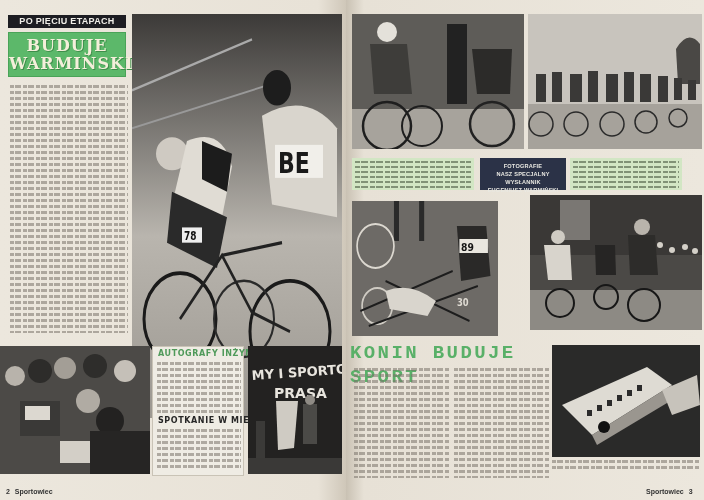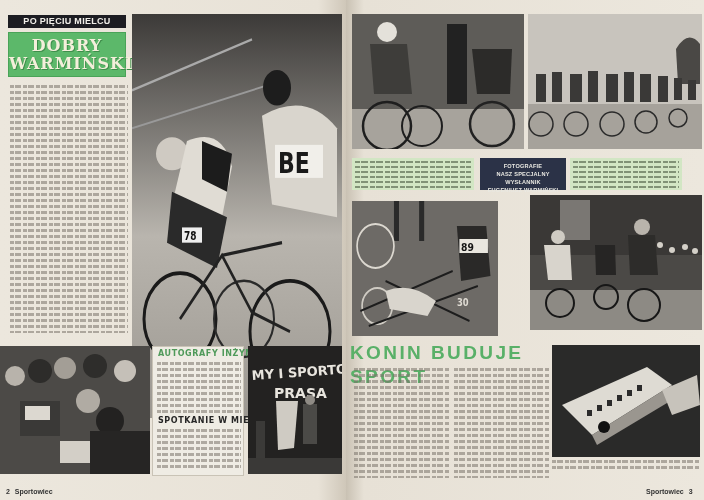--- a/index.html
+++ b/index.html
@@ -14,33 +14,33 @@
 .kicker{left:8px;top:15px;width:118px;height:13px;background:#1d1d22;color:#f1efe9;font-weight:bold;font-size:9px;text-align:center;line-height:13px;letter-spacing:.3px}
 .headline-box{left:8px;top:32px;width:118px;height:45px;background:#5cb86a;border:1px solid #4aa358}
 .headline-box div{color:#f4efdb;font-family:"DejaVu Serif",serif;font-weight:bold;font-size:16px;line-height:18px;letter-spacing:1px;text-align:center;text-shadow:1px 1px 0 #3f8e4b}
 .bodytext{position:absolute;overflow:hidden}
 .bodytext span{display:block;height:3px;margin:0 0 3px;background:repeating-linear-gradient(90deg,#7a736a 0 4px,transparent 4px 5px,#7a736a 5px 11px,transparent 11px 13px);opacity:.55}
 .caption{position:absolute;background:#d2e6c4;padding:3px;overflow:hidden}
 .caption span{display:block;height:2px;margin:0 0 3px;background:repeating-linear-gradient(90deg,#4a5a42 0 5px,transparent 5px 6px,#4a5a42 6px 13px,transparent 13px 15px);opacity:.6}
 .credit{left:480px;top:158px;width:86px;height:32px;background:#2b3247;color:#e9e8e2;font-size:5.6px;font-weight:bold;text-align:center;line-height:8px;padding-top:4px;letter-spacing:.2px}
 .subhead-green{color:#4f9a5a;font-weight:bold;font-size:9.5px;letter-spacing:.6px;font-family:"DejaVu Sans",sans-serif}
 .subhead-dark{color:#262626;font-weight:bold;font-size:9.5px;letter-spacing:.6px;font-family:"DejaVu Sans",sans-serif}
-.konin{left:350px;top:341px;width:200px;height:24px;color:#59b068;font-family:Liberation Sans, sans-serif;font-weight:bold;font-size:19px;letter-spacing:2.4px;line-height:24px}
+.konin{left:350px;top:341px;width:200px;height:24px;color:#59b068;font-family:Liberation Mono, monospace;font-weight:bold;font-size:19px;letter-spacing:2.4px;line-height:24px}
 .folio{font-size:7px;font-weight:bold;color:#333}
 .sidebar-box{position:absolute;background:#efece4;border:1px solid #c9c3b6}
 </style>
 </head>
 <body>
 
 <div class="page left">
 
-  <div class="abs kicker">PO PIĘCIU MIELCU</div>
+  <div class="abs kicker">PO PIĘCIU ETAPACH</div>
 
   <div class="abs headline-box">
-    <div style="margin-top:4px">DOBRY</div>
+    <div style="margin-top:4px">BUDUJE</div>
     <div>WARMIŃSKI</div>
   </div>
 
   <div class="bodytext" style="left:10px;top:85px;width:118px;height:248px">
     <span></span>
       <span></span>
       <span></span>
       <span></span>
       <span></span>
       <span></span>

